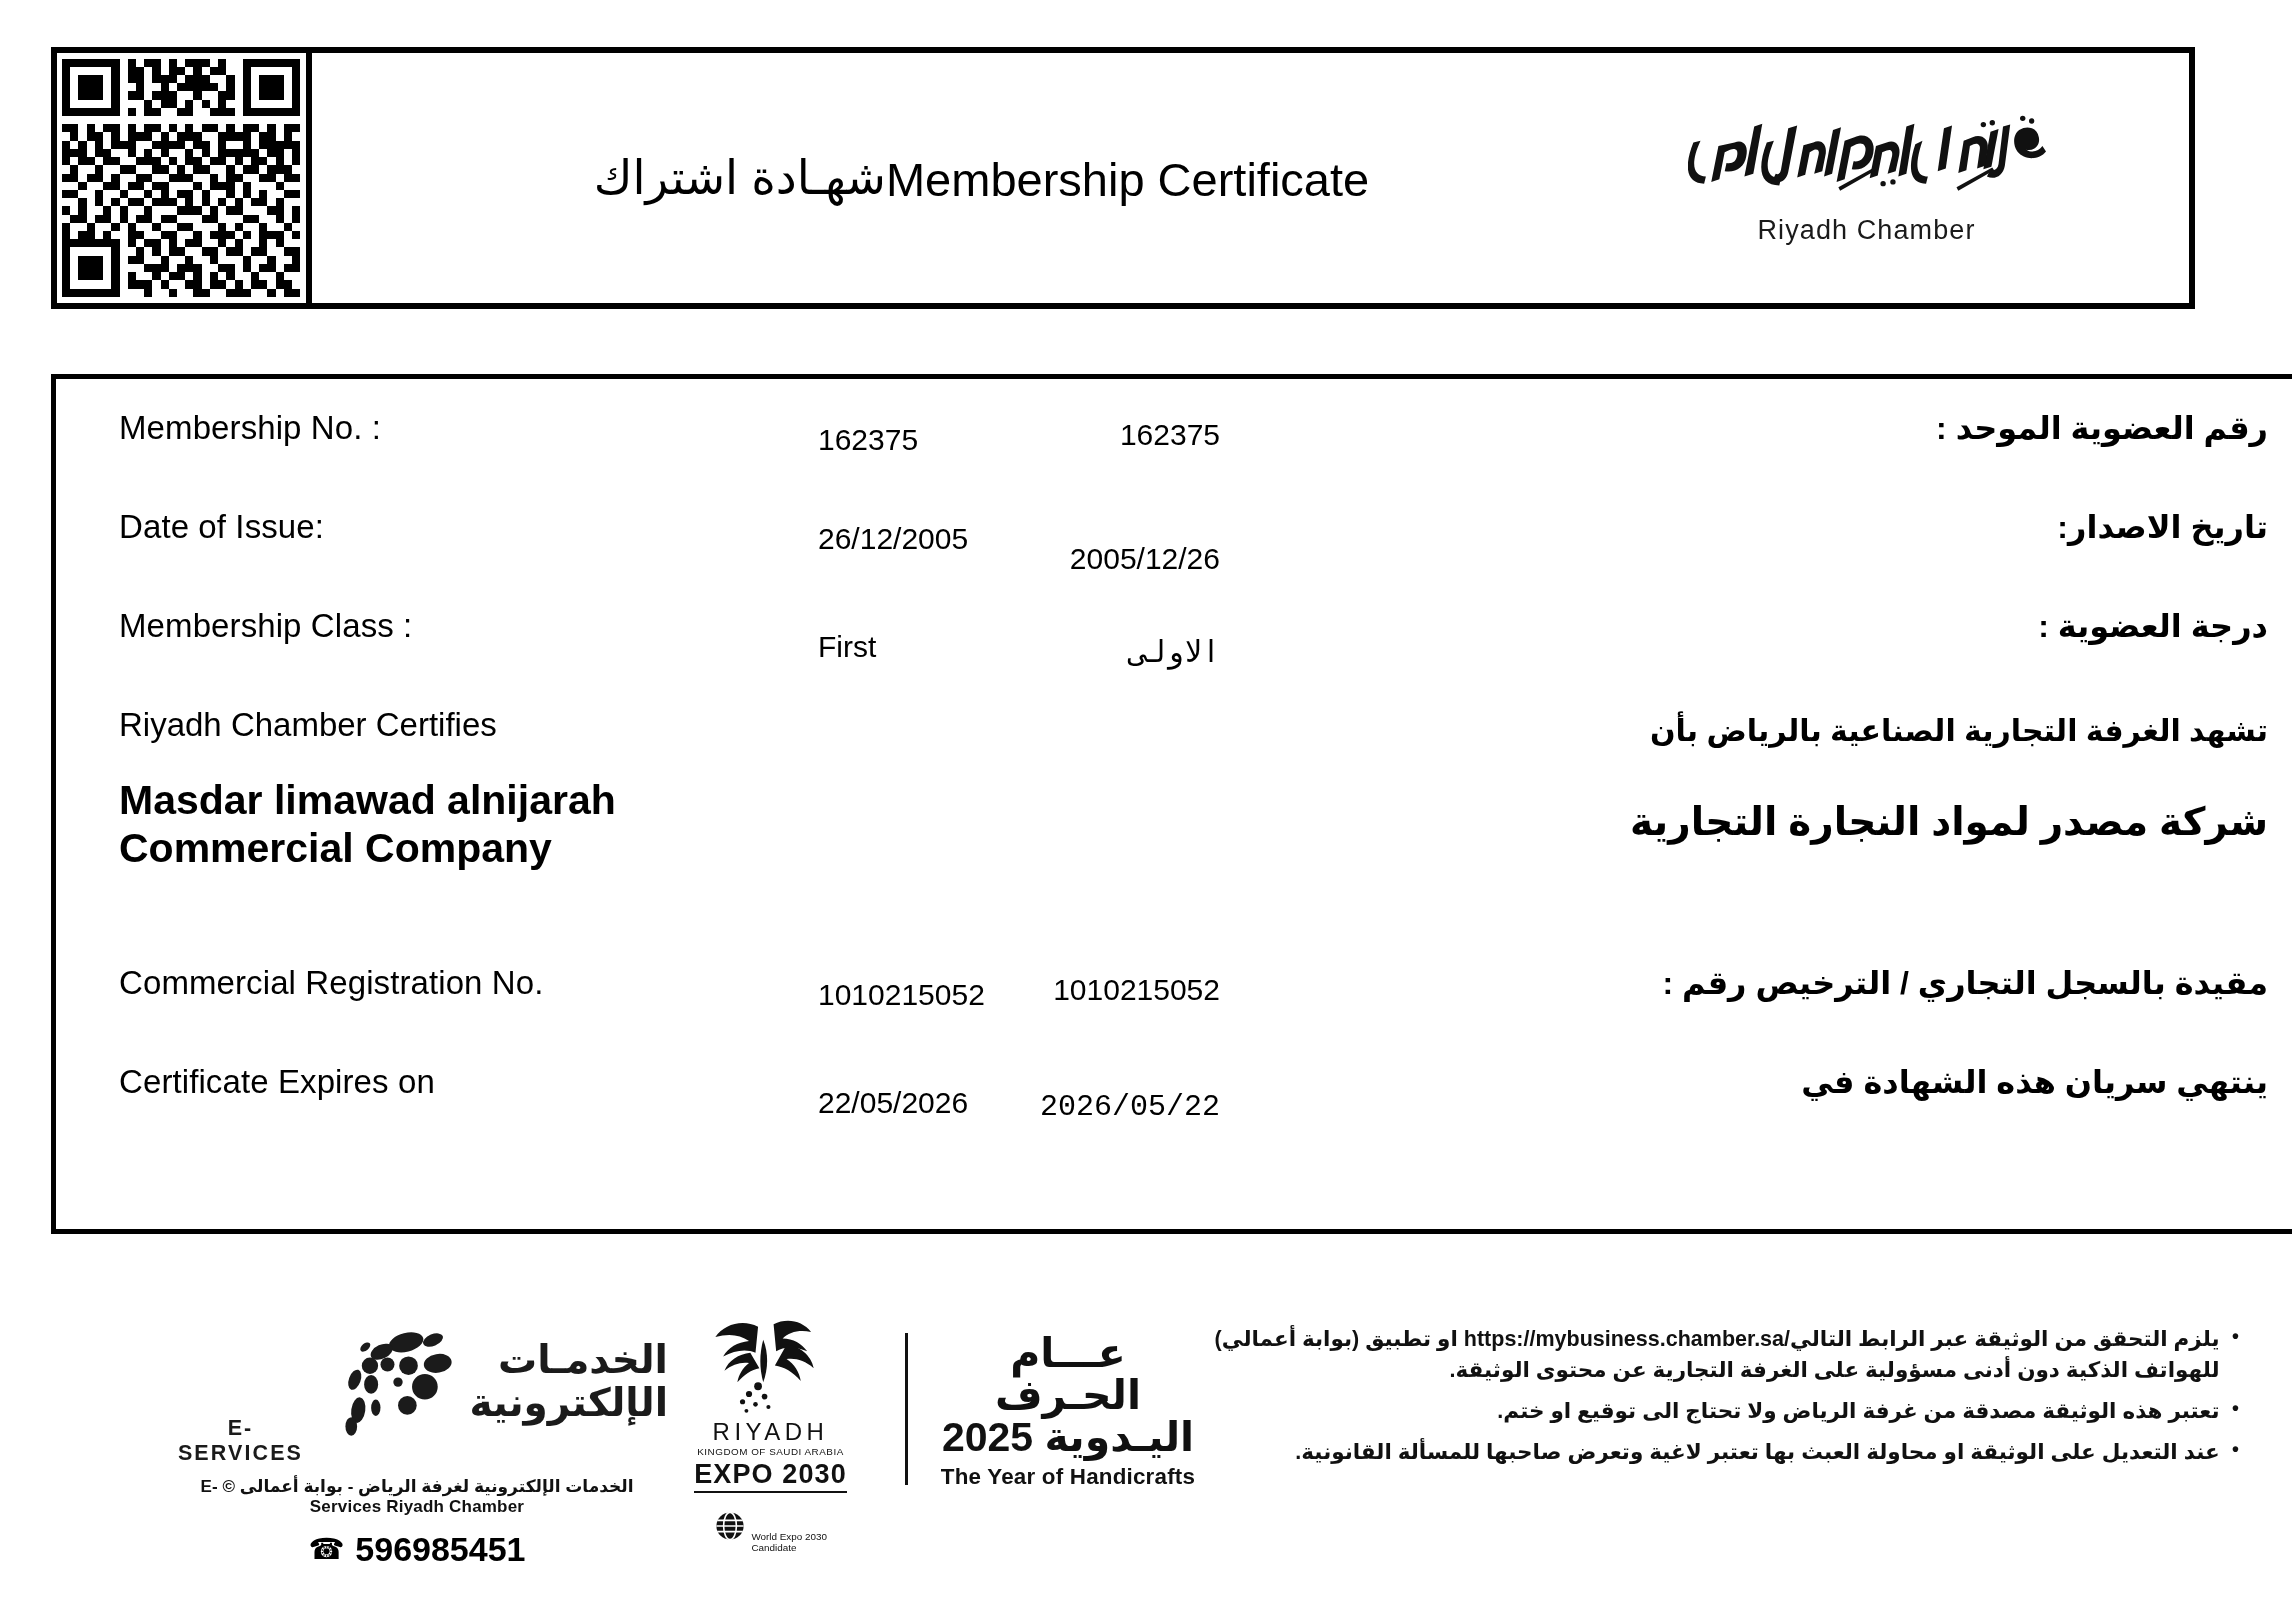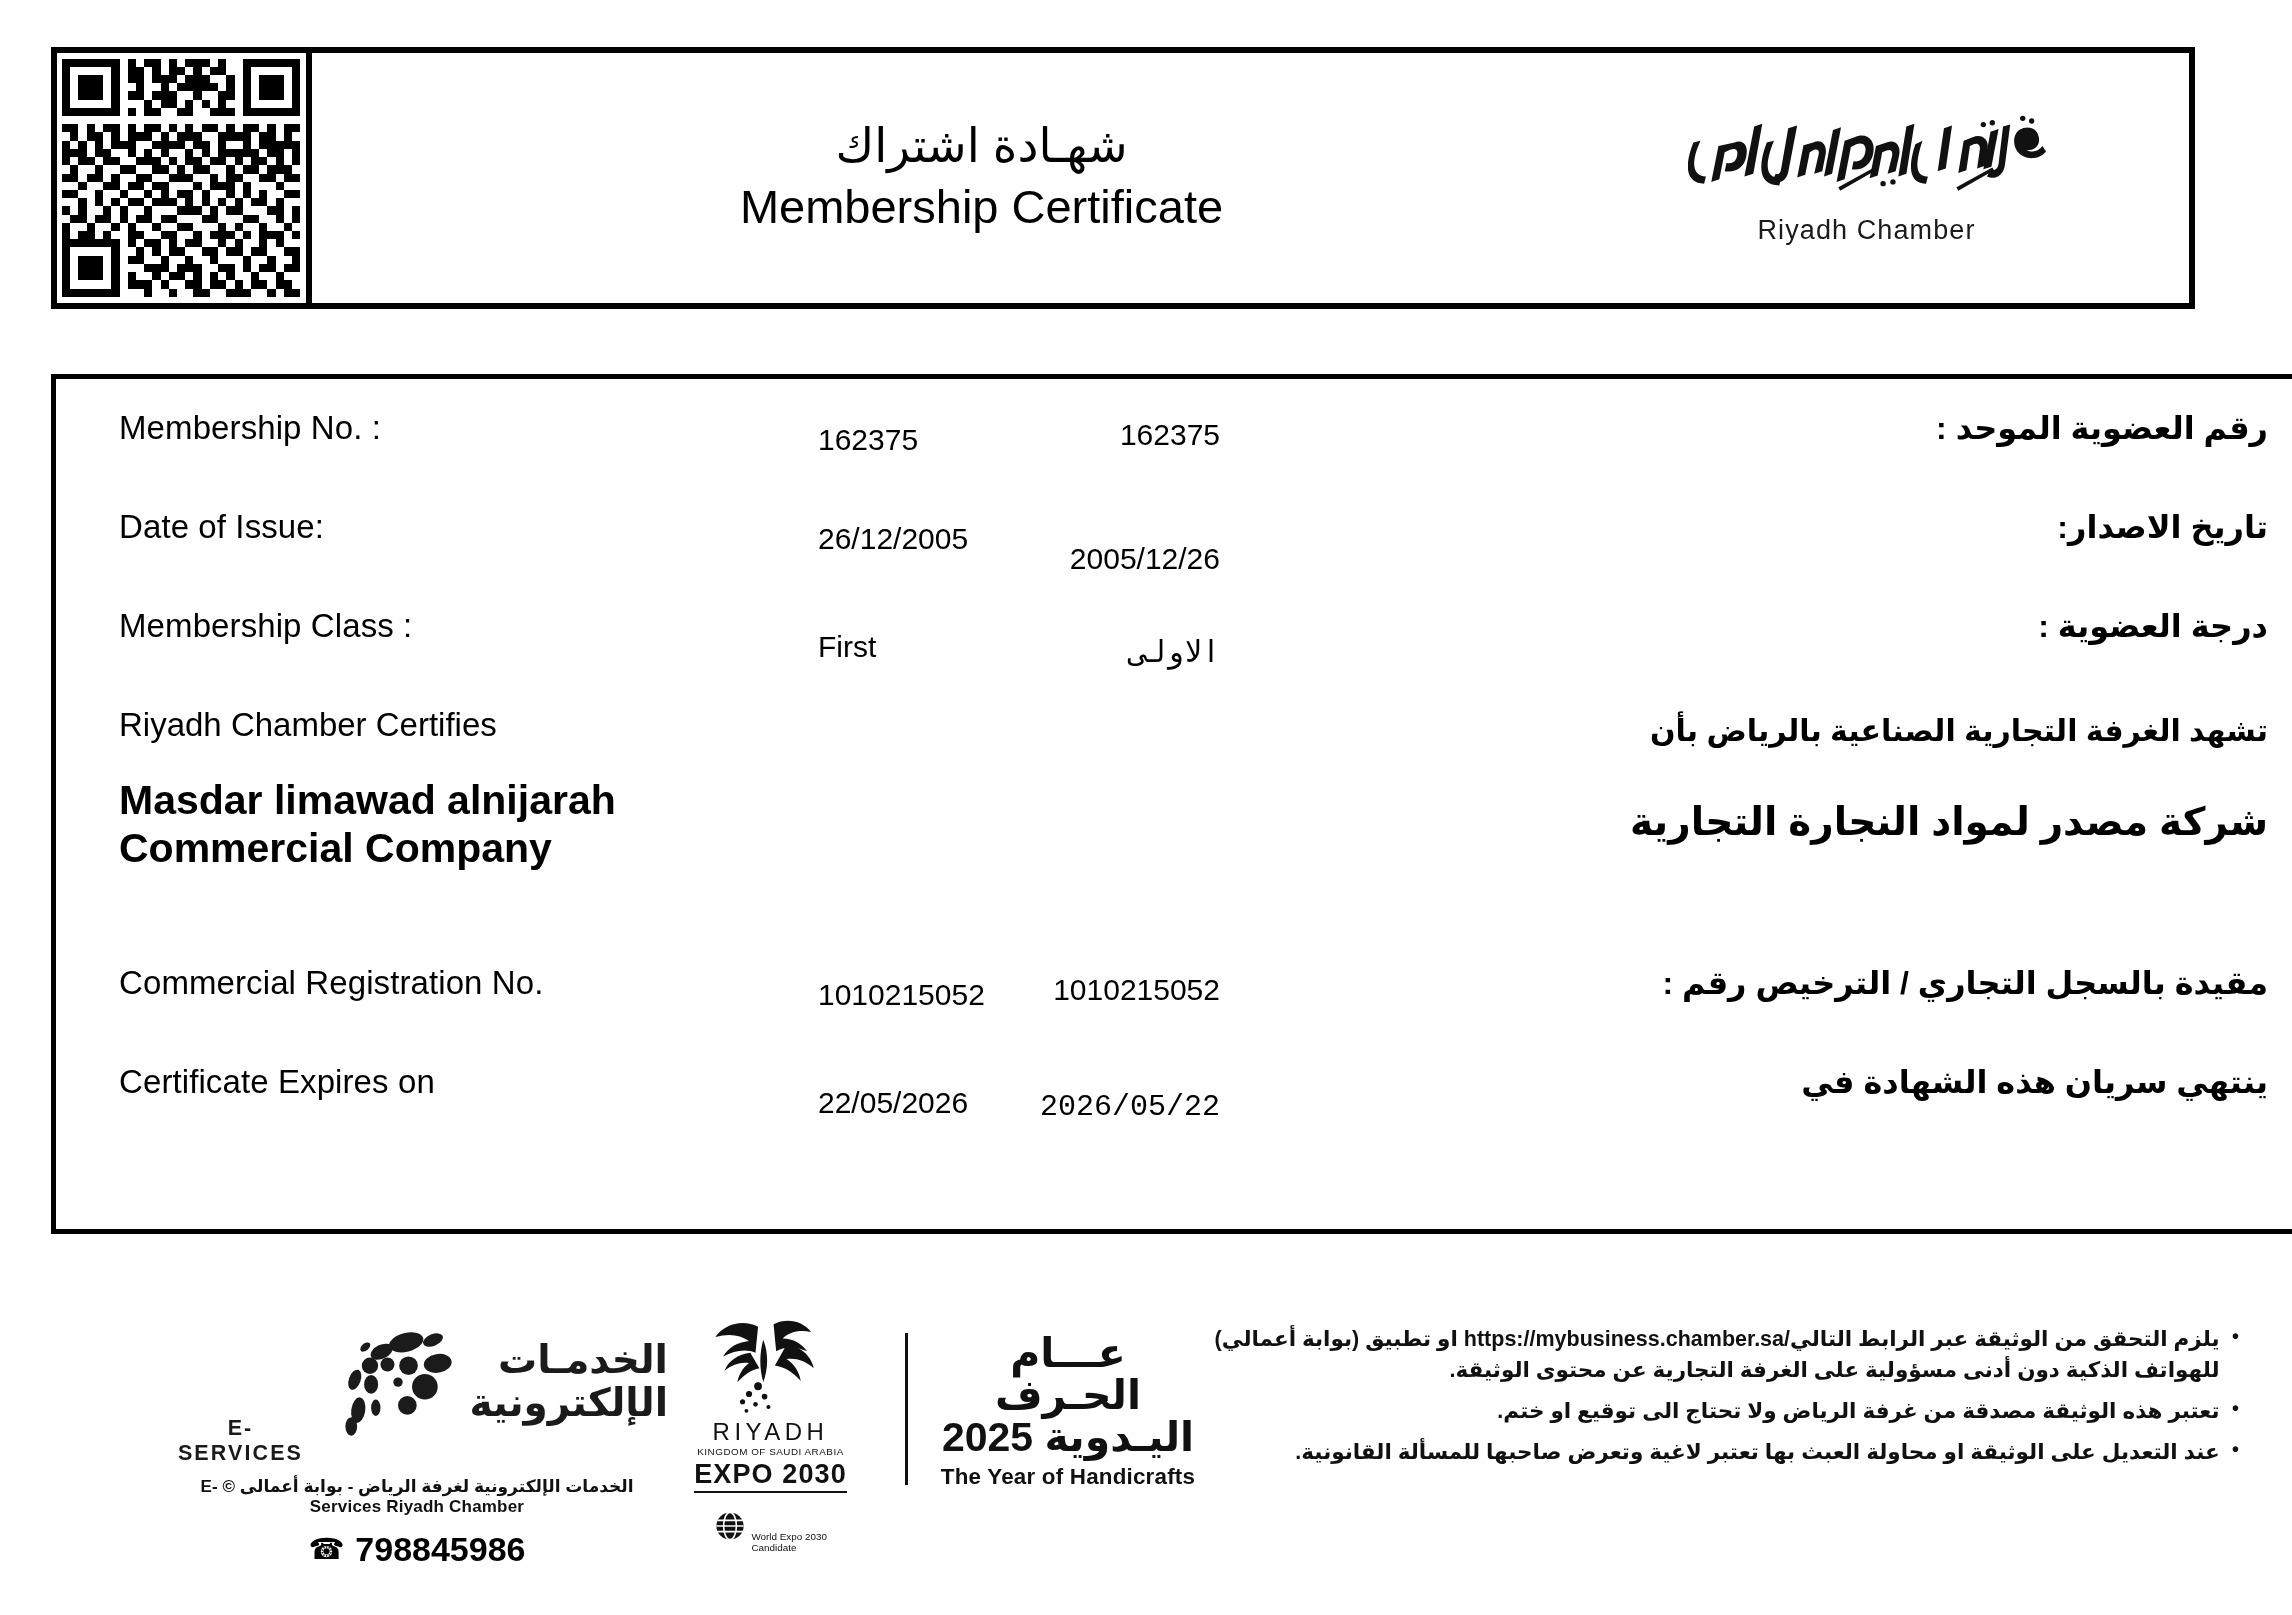--- a/index.html
+++ b/index.html
@@ -50,21 +50,20 @@
   .qr-code {
     width: 100%;
     height: 100%;
     display: block;
     image-rendering: pixelated;
   }
 
   .title-cell {
     flex: 1 1 auto;
     display: flex;
-    flex-direction: column;
     align-items: center;
     justify-content: center;
     padding-left: 107px;
     padding-right: 36px;
   }
   .title-ar {
     font-size: 47px;
     font-weight: 500;
     line-height: 1.15;
     direction: rtl;
@@ -669,21 +668,21 @@
         </svg>
         <div>
           <div class="eserv-ar">الخدمـات</div>
           <div class="eserv-ar">الإلكترونية</div>
         </div>
       </div>
       <div class="eserv-en-label">E-SERVICES</div>
       <div class="eserv-credit">الخدمات الإلكترونية لغرفة الرياض - بوابة أعمالى © E-Services Riyadh Chamber</div>
       <div class="eserv-phone">
         <span class="phone-glyph">☎</span>
-        <span>798845986</span>
+        <span>596985451</span>
       </div>
     </div>
 
     <div class="expo">
       <svg class="expo-palm" viewBox="0 0 100 75">
         <g fill="#111">
           <path d="M40 6 c-12 -6 -26 -2 -33 8 c10 -3 19 -2 26 3 c-9 1 -16 5 -20 12 c9 -5 18 -6 25 -3z"></path>
           <path d="M52 4 c10 -5 22 -3 29 6 c-9 -2 -17 0 -22 5 c8 0 15 4 19 10 c-9 -4 -18 -4 -24 0z"></path>
           <path d="M62 20 c10 1 19 8 21 18 c-7 -6 -14 -8 -21 -7 c6 4 10 10 11 17 c-6 -7 -13 -11 -20 -12z"></path>
           <path d="M34 26 c-9 1 -17 6 -20 14 c6 -5 13 -7 19 -6 c-5 4 -8 9 -9 15 c5 -6 11 -10 17 -11z"></path>

